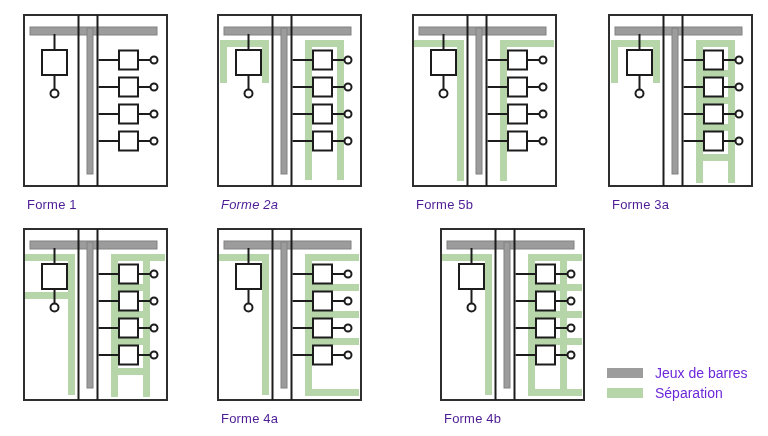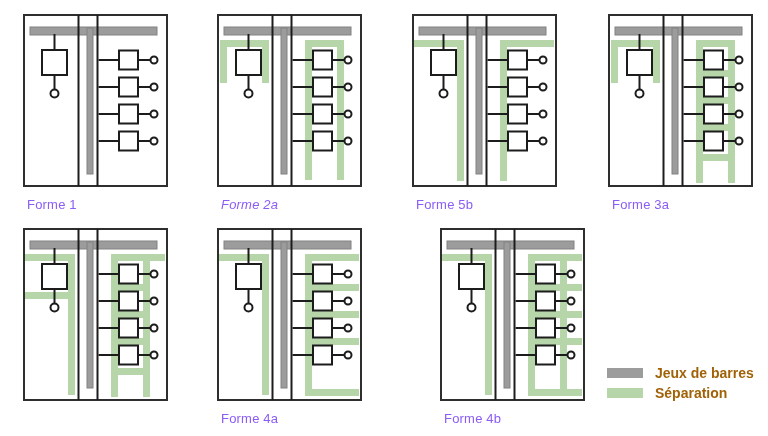--- a/index.html
+++ b/index.html
@@ -2,26 +2,26 @@
 <html><head>
 <meta charset="utf-8">
 <style>
   html,body{margin:0;padding:0;background:#ffffff;}
   .canvas{
     position:relative;width:768px;height:436px;background:#ffffff;overflow:hidden;
     font-family:"Liberation Sans", sans-serif;
   }
   .form-cell{position:absolute;}
   .form-label{
-    margin-top:6px;padding-left:4px;font-size:13px;color:#8b5cf6;letter-spacing:.2px;
+    margin-top:6px;padding-left:4px;font-size:13px;color:#4c1d95;letter-spacing:.2px;
   }
   .legend{position:absolute;left:607px;top:367px;}
   .legend-row{display:flex;align-items:center;margin-bottom:8px;height:12px;}
   .swatch{display:inline-block;width:36px;height:10px;margin-right:12px;}
-  .legend-label{font-size:14px;color:#a16207;white-space:nowrap;font-weight:bold;}
+  .legend-label{font-size:14px;color:#6d28d9;white-space:nowrap;}
 </style>
 </head>
 <body>
 
 <div class="canvas">
   <div id="forms">
       <div class="form-cell" style="left: 23px; top: 14px;"><svg width="145" height="173" viewBox="0 0 145 173">
           <rect x="7" y="13" width="127" height="8" fill="#9c9c9c" stroke="#828282" stroke-width="1"></rect>
           <rect x="64" y="14" width="6" height="146" fill="#9c9c9c" stroke="#828282" stroke-width="1"></rect>
           <rect x="1" y="1" width="143" height="171" fill="none" stroke="#2e2e2e" stroke-width="2"></rect>

